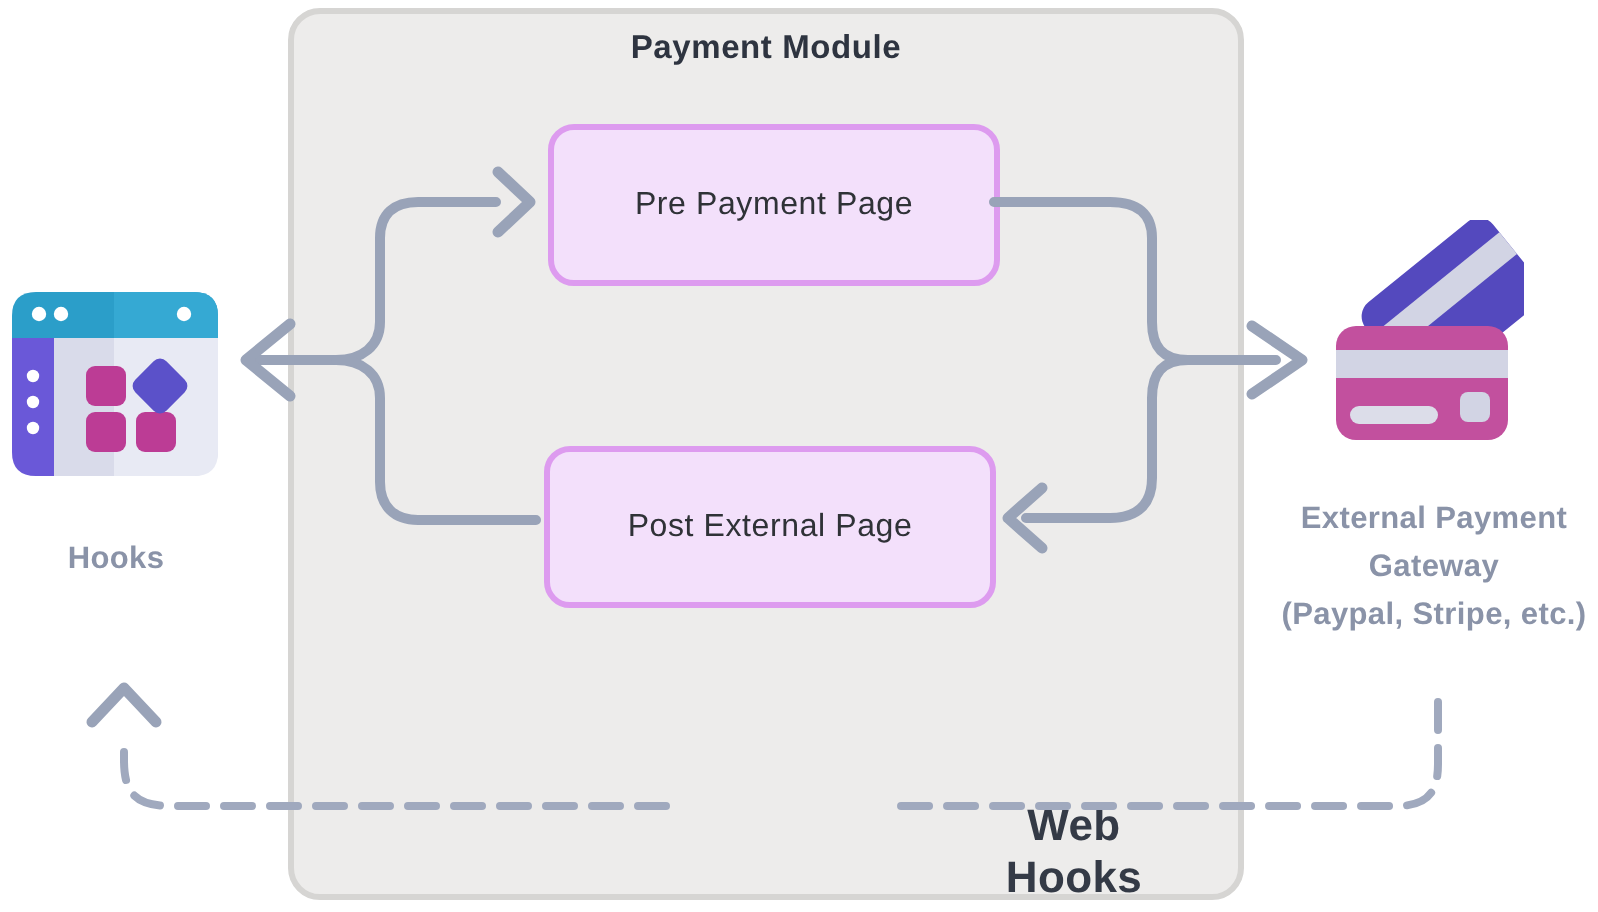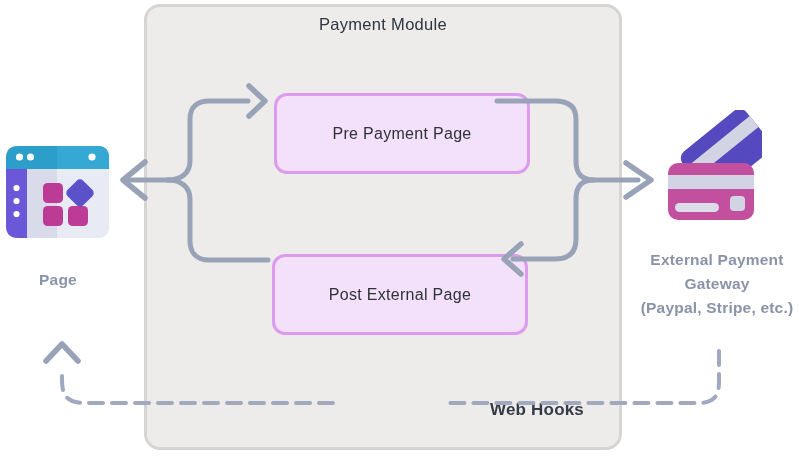--- a/index.html
+++ b/index.html
@@ -11,36 +11,36 @@
   .stage{position:absolute;inset:0;}
 
   
   .module{
     position:absolute;left:144px;top:4px;width:478px;height:446px;
     box-sizing:border-box;background:#EDECEB;border:3px solid #D6D5D3;
     border-radius:16px;
   }
   .module-title{
     position:absolute;left:0;right:0;top:8px;text-align:center;
-    font-size:16.5px;font-weight:400;color:#2E3440;letter-spacing:.3px;
+    font-size:16.5px;font-weight:700;color:#2E3440;letter-spacing:.3px;
   }
 
   
   .pbox{
-    position:absolute;box-sizing:border-box;width:256px;
+    position:absolute;box-sizing:border-box;width:226px;
     background:#F3E0FB;border:3px solid #DD9BEF;border-radius:13px;
     display:flex;align-items:center;justify-content:center;
-    font-size:16px;font-weight:500;color:#2F3237;letter-spacing:.3px;margin-top:31px;
+    font-size:16px;font-weight:500;color:#2F3237;letter-spacing:.3px;
   }
   .pbox.pre{left:127px;top:55px;height:81px;}   
   .pbox.post{left:125px;top:216px;height:81px;}
 
   .webhooks-label{
     position:absolute;left:338px;top:393px;width:104px;text-align:center;
-    font-size:17px;font-weight:600;color:#343A46;letter-spacing:.2px;
+    font-size:22px;font-weight:600;color:#343A46;letter-spacing:.2px;
   }
 
   
   svg.connectors{position:absolute;left:0;top:0;width:799px;height:456px;pointer-events:none;}
   .solid{stroke:#99A3B8;stroke-width:5;fill:none;stroke-linecap:round;stroke-linejoin:round;}
   .chev{stroke:#99A3B8;stroke-width:5.5;fill:none;stroke-linecap:round;stroke-linejoin:round;}
   .dash{stroke:#A0A9BE;stroke-width:4;fill:none;stroke-linecap:round;stroke-dasharray:14 9;}
 
   
   .node-icon{position:absolute;}
@@ -98,21 +98,21 @@
       <circle cx="10.5" cy="42" r="3.1" fill="#ffffff"></circle>
       <circle cx="10.5" cy="55" r="3.1" fill="#ffffff"></circle>
       <circle cx="10.5" cy="68" r="3.1" fill="#ffffff"></circle>
       <rect x="37" y="37" width="20" height="20" rx="4.5" fill="#BC3C95"></rect>
       <rect x="37" y="60" width="20" height="20" rx="4.5" fill="#BC3C95"></rect>
       <rect x="62" y="60" width="20" height="20" rx="4.5" fill="#BC3C95"></rect>
       <rect x="-11" y="-11" width="22" height="22" rx="4.5" fill="#5B51C9" transform="translate(74 47) rotate(45)"></rect>
     </svg>
   </div>
   <div class="node-label label-main">
-    <div>Page</div>
+    <div>Hooks</div>
   </div>
 
   <div class="node-icon" style="left:660px;top:110px;width:102px;height:114px;" aria-label="credit-cards-icon">
     <svg width="102" height="114" viewBox="0 0 102 114">
       <g transform="translate(66 42) rotate(-39)">
         <rect x="-41" y="-27" width="82" height="54" rx="9" fill="#5449BE"></rect>
         <rect x="-41" y="-13" width="82" height="14" fill="#D2D4E4"></rect>
       </g>
       <rect x="8" y="53" width="86" height="57" rx="10" fill="#C2509E"></rect>
       <rect x="8" y="65" width="86" height="14" fill="#D2D4E4"></rect>

